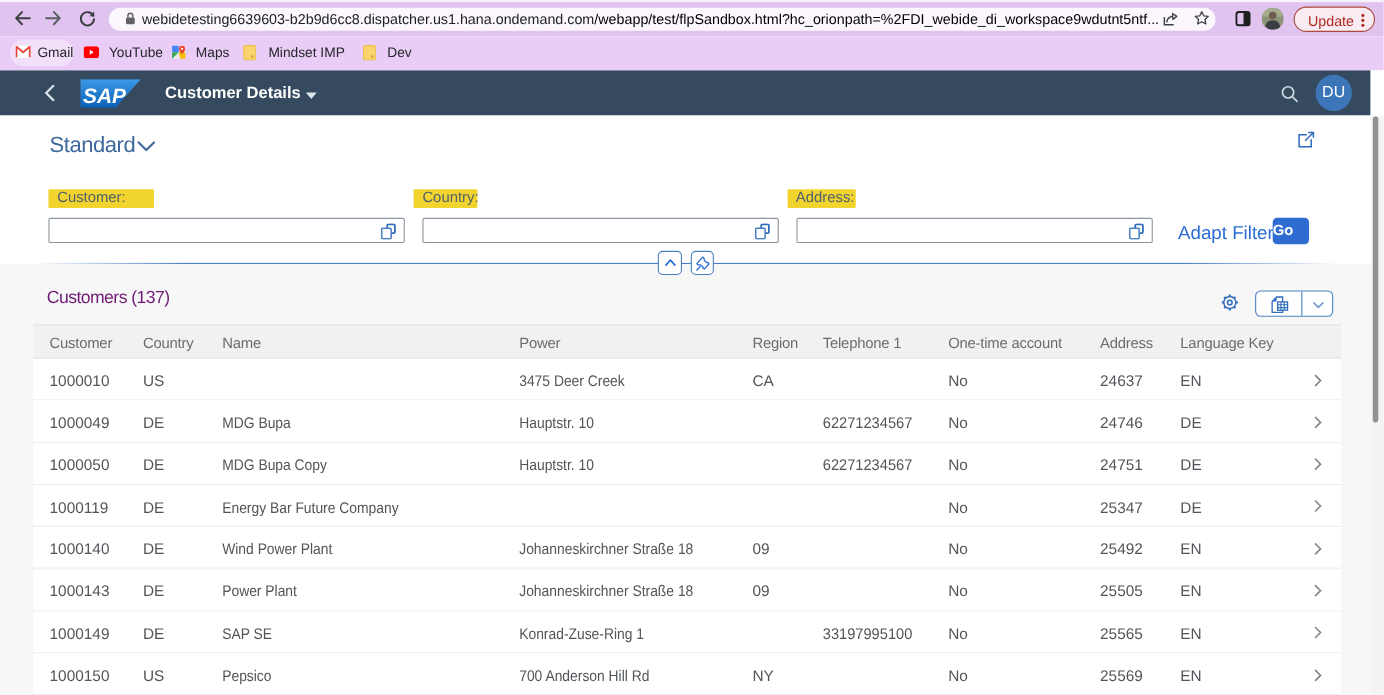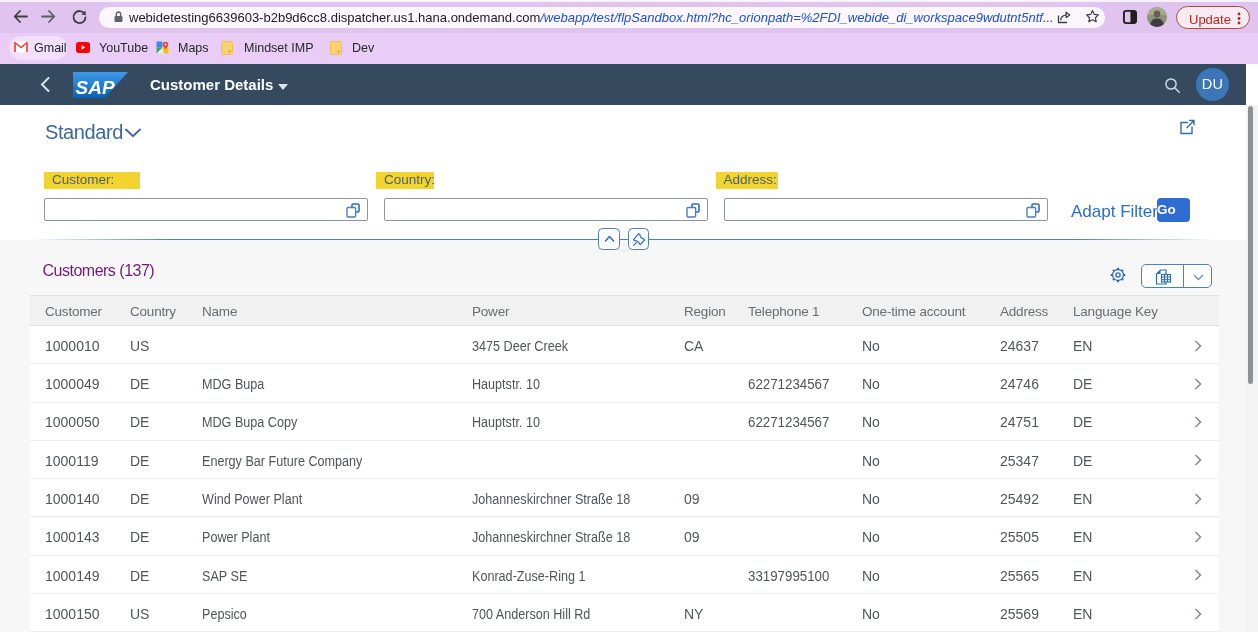--- a/index.html
+++ b/index.html
@@ -5,21 +5,21 @@
 * { margin:0; padding:0; box-sizing:border-box; }
 html,body { width:1258px; height:632px; overflow:hidden; font-family:"Liberation Sans", sans-serif; background:#fff; }
 .abs { position:absolute; }
 #stage { position:relative; width:1258px; height:632px; }
 
 
 #chrometop { left:0; top:0; width:1258px; height:33px; background:#e0c3ef; }
 #bookbar   { left:0; top:33px; width:1258px; height:31px; background:#e9cdf6; }
 #urlpill { left:99px; top:6.5px; width:1006px; height:21px; background:#fcf7fe; border-radius:10.5px; }
 .urltext { position:absolute; left:30px; top:3px; font-size:13px; color:#202124; white-space:nowrap; width:995px; overflow:hidden; }
-.urlgray { color:#1d4ed8;font-style:italic; }
+.urlgray { color:#000000; }
 #updatepill { left:1176px; top:6px; width:74px; height:23px; border:1.5px solid #ac4a3e; border-radius:11.5px; background:#f8ecf2; }
 #updatetext { position:absolute; left:12px; top:4.5px; font-size:13px; color:#b3261e; }
 .bmtext { position:absolute; top:8px; font-size:12.5px; color:#24272b; }
 
 
 #shell { left:0; top:64px; width:1246px; height:41px; background:#354a5f; }
 #shelltitle { position:absolute; left:150px; top:12px; font-size:15px; font-weight:bold; color:#fff;}
 #caret { position:absolute; left:278px; top:20px; width:0; height:0; border-left:5px solid transparent; border-right:5px solid transparent; border-top:6px solid #dbe3ec; }
 #du { position:absolute; left:1196px; top:4px; width:33px; height:33px; border-radius:50%; background:#3d76b8; color:#fff; font-size:14.5px; text-align:center; line-height:33px; letter-spacing:0.3px;}
 

